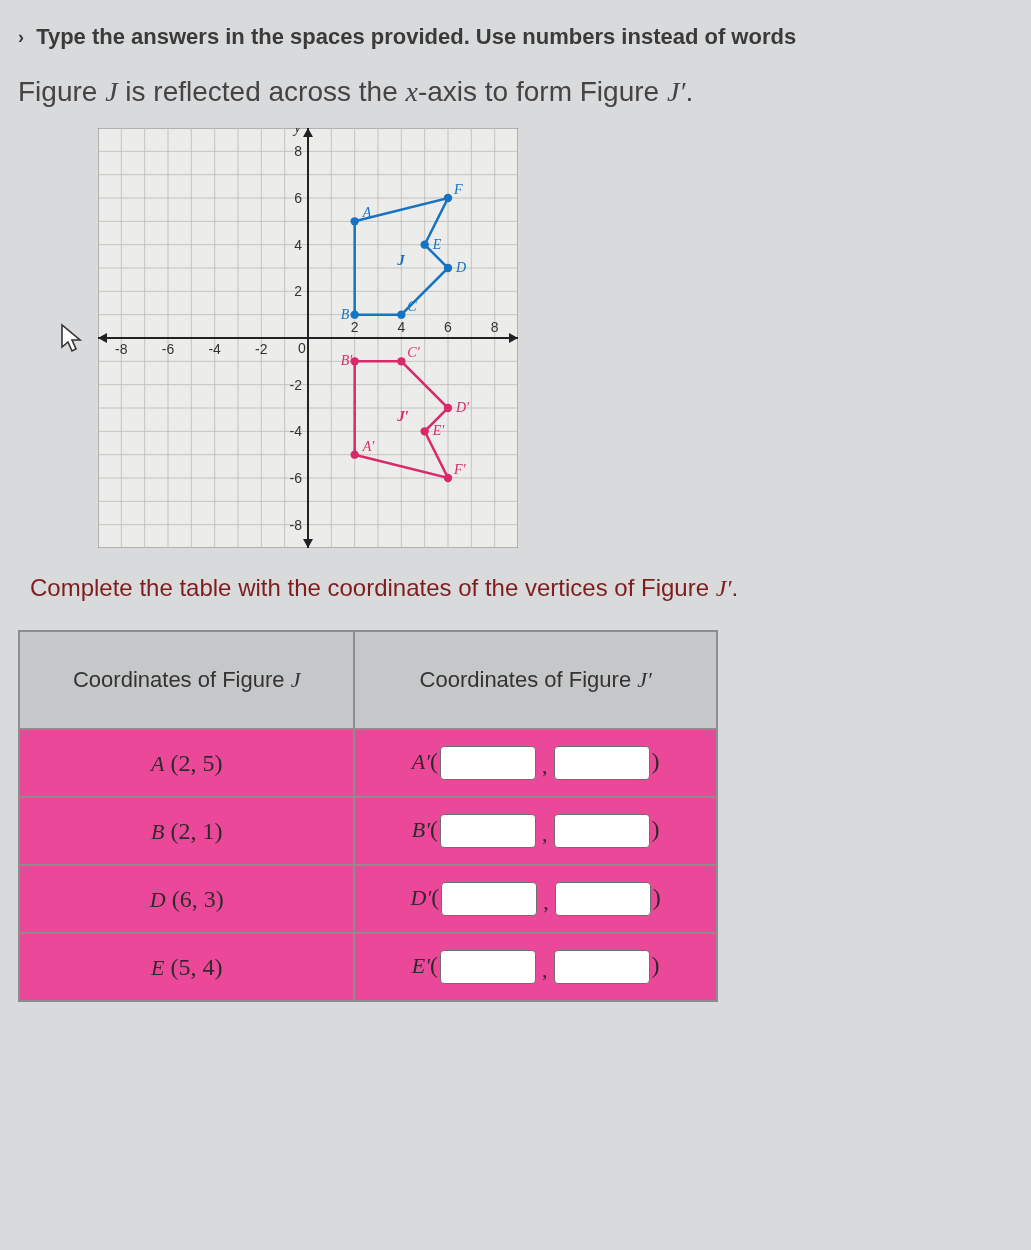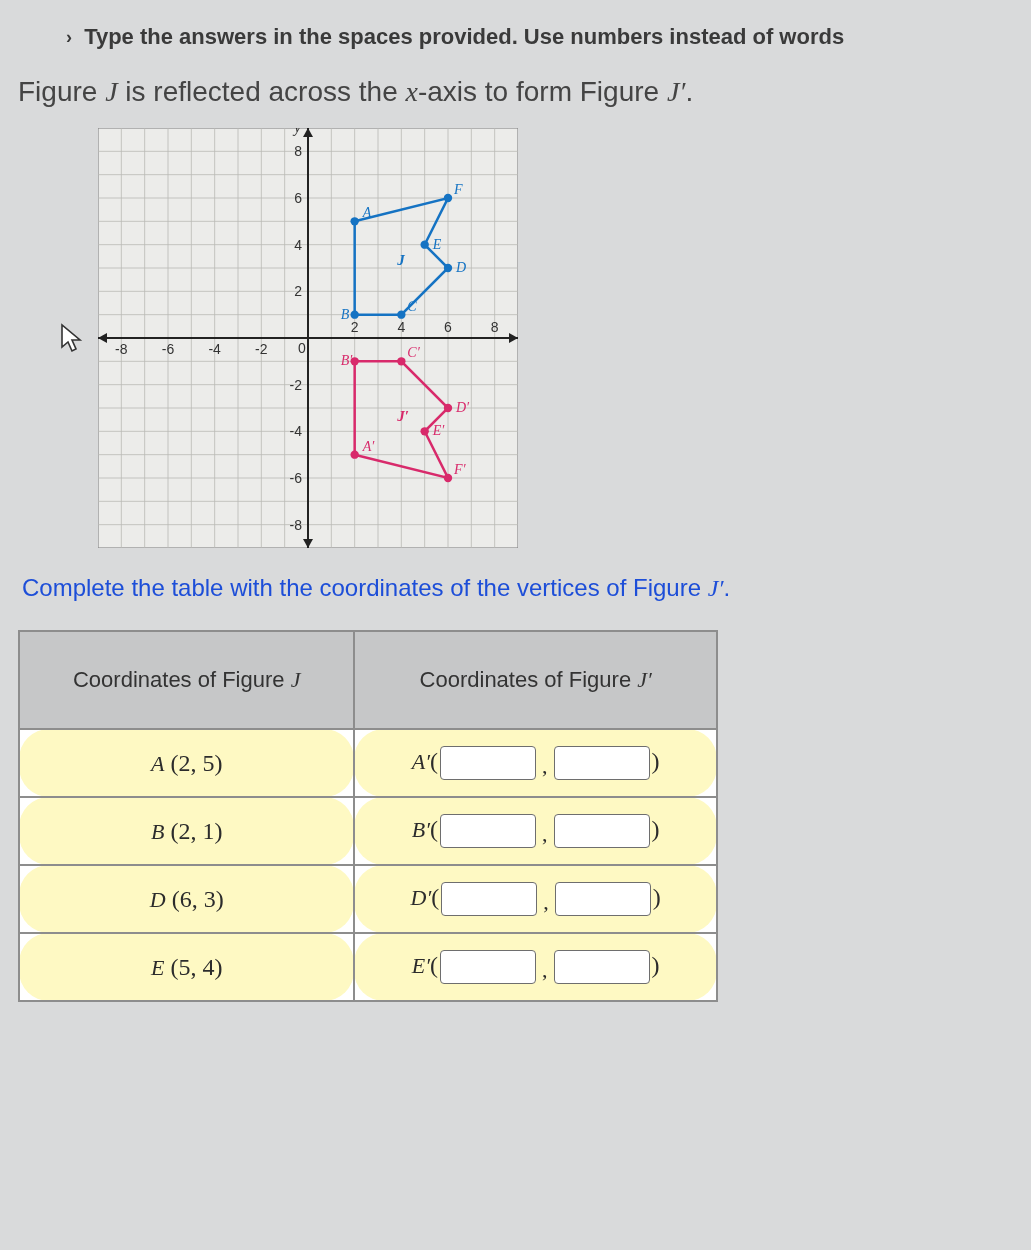--- a/index.html
+++ b/index.html
@@ -9,21 +9,20 @@
     font-family: Arial, Helvetica, sans-serif;
     background: #d9dadb;
     color: #2c2c2c;
     width: 1031px;
   }
   .instruction-line {
     font-weight: 700;
     font-size: 22px;
     color: #3a3a3a;
     margin-bottom: 26px;
-    margin-left: 48px;
   }
   .chevron {
     display: inline-block;
     margin-right: 6px;
     font-size: 18px;
     vertical-align: 1px;
   }
   .problem-text {
     font-size: 28px;
     color: #444;
@@ -33,43 +32,43 @@
   .prime { font-style: italic; font-family: 'Times New Roman', serif; }
   .graph-wrap {
     display: flex;
     align-items: center;
     gap: 14px;
     margin: 6px 0 26px 40px;
   }
   .cursor-icon svg { display: block; }
   .complete-text {
     font-size: 24px;
-    color: #1d4ed8;
-    margin: 8px 0 28px 4px;
+    color: #7f1d1d;
+    margin: 8px 0 28px 12px;
   }
   table.answers {
     border-collapse: collapse;
     width: 700px;
     background: #fff;
     border: 2px solid #8d8d8d;
   }
   table.answers th, table.answers td {
     border: 2px solid #8d8d8d;
     padding: 16px 26px;
     text-align: center;
     font-size: 22px;
   }
   table.answers th {
     background: #c6c7c8;
     font-weight: 400;
     color: #333;
     height: 98px;
     vertical-align: middle;
   }
-  table.answers td { background: #fef9c3; border-radius: 30px; }
+  table.answers td { background: #ec4899; }
   .pt-label {
     font-style: italic;
     font-family: 'Times New Roman', serif;
     font-size: 22px;
   }
   .paren { font-family: 'Times New Roman', serif; font-size: 24px; }
   .blank {
     display: inline-block;
     width: 96px;
     height: 34px;

